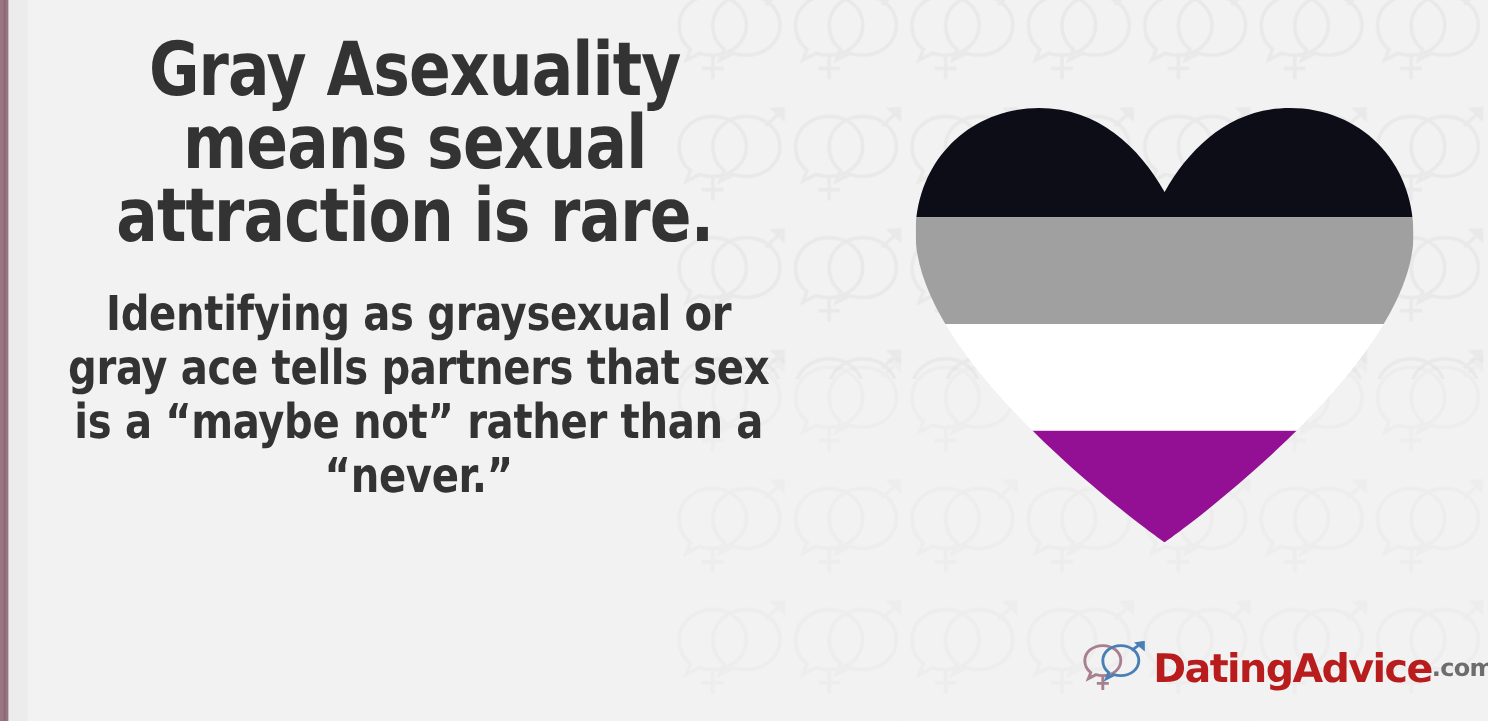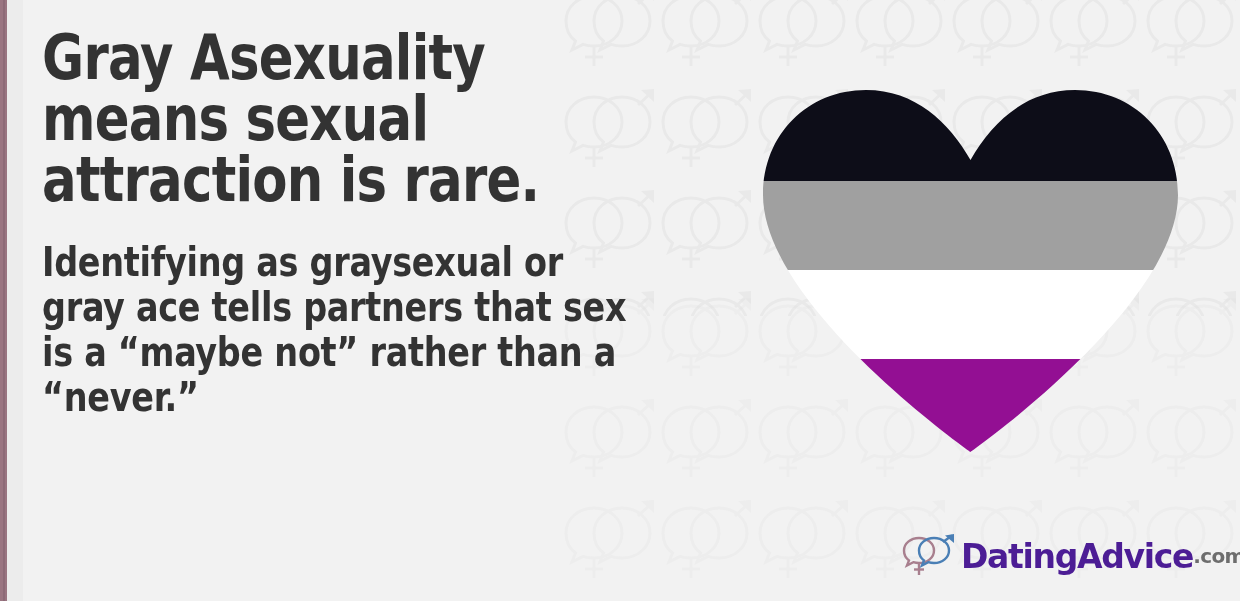--- a/index.html
+++ b/index.html
@@ -13,20 +13,21 @@
     overflow: hidden;
     font-family: "Liberation Sans", sans-serif;
   }
 
   #card {
     position: relative;
     width: 1240px;
     height: 601px;
     background: #f2f2f2;
     overflow: hidden;
+    text-align: center;
   }
 
   
   #watermark {
     position: absolute;
     left: 560px;
     top: -14px;
     width: 700px;
     height: 330px;
     opacity: 0.55;
@@ -121,21 +122,21 @@
     align-items: center;
     height: 46px;
   }
   #logo-mark { width: 56px; height: 44px; flex: 0 0 auto; }
   #logo-text {
     margin-left: 3px;
     font-family: "DejaVu Sans", sans-serif;
     font-size: 33px;
     font-weight: 700;
     letter-spacing: -1.3px;
-    color: #4c1d95;
+    color: #b91c1c;
     line-height: 1;
     white-space: nowrap;
   }
   #logo-tld {
     font-family: "DejaVu Sans", sans-serif;
     font-size: 20px;
     font-weight: 700;
     letter-spacing: -0.6px;
     color: #6d6d6d;
     line-height: 1;

